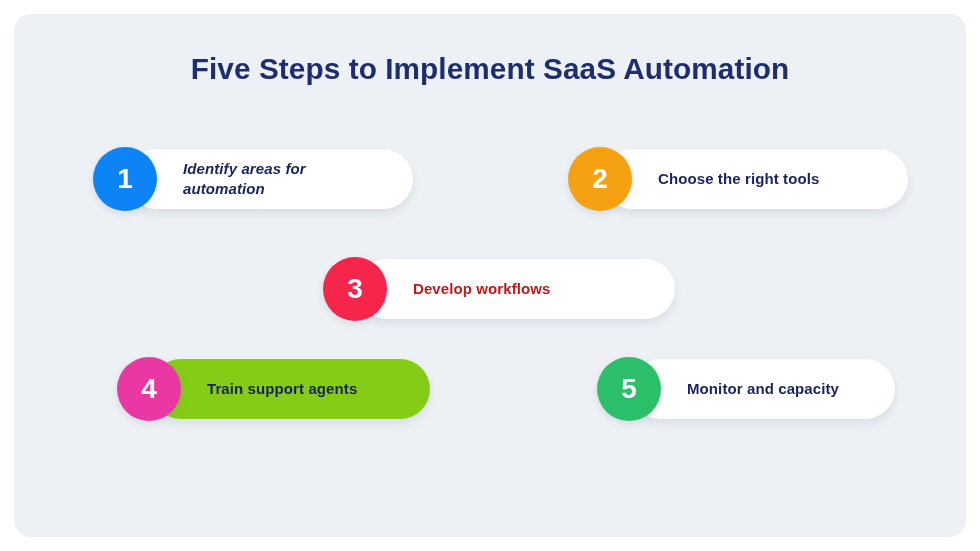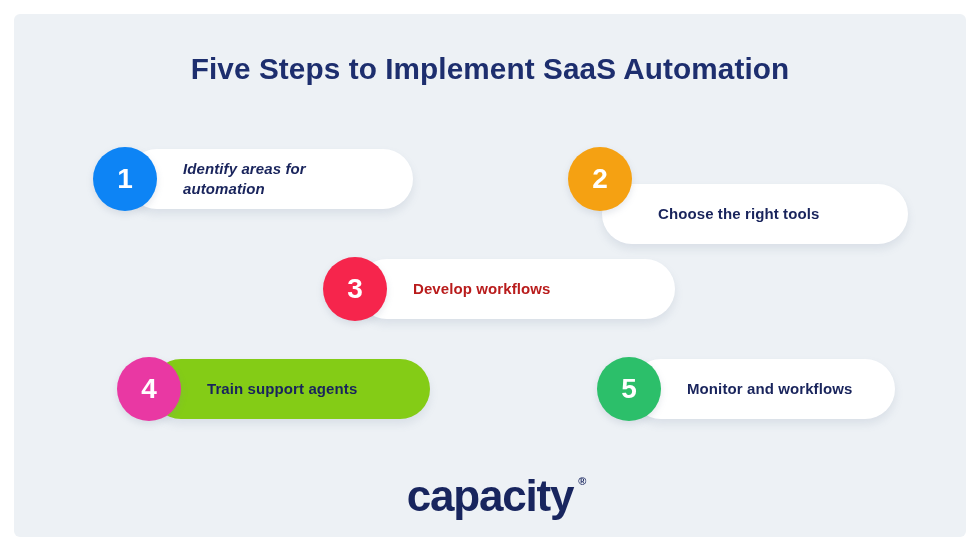--- a/index.html
+++ b/index.html
@@ -21,21 +21,21 @@
     background: #ffffff;
   }
 
   .card {
     position: absolute;
     left: 14px;
     top: 14px;
     width: 952px;
     height: 523px;
     background: #edf1f5;
-    border-radius: 6px;
+    border-radius: 17px;
     overflow: hidden;
   }
 
   .title {
     position: absolute;
     left: 0;
     top: 38px;
     width: 952px;
     text-align: center;
     color: #1d2e6e;
@@ -151,21 +151,21 @@
 
     <div class="step" id="step-1">
       <div class="pill" style="background: rgb(255, 255, 255); font-style: italic;">
         <span class="label" style="color: rgb(25, 36, 92);">Identify areas for
 automation</span>
       </div>
       <div class="badge" id="badge-1" style="background: rgb(13, 132, 245);">1</div>
     </div>
 
     <div class="step" id="step-2">
-      <div class="pill" style="background: rgb(255, 255, 255); margin-top: 35px;">
+      <div class="pill" style="background: rgb(255, 255, 255);">
         <span class="label" style="color: rgb(25, 36, 92);">Choose the right tools</span>
       </div>
       <div class="badge" id="badge-2" style="background: rgb(245, 161, 18);">2</div>
     </div>
 
     <div class="step" id="step-3">
       <div class="pill" style="background: rgb(255, 255, 255);">
         <span class="label" style="color: #b91c1c;">Develop workflows</span>
       </div>
       <div class="badge" id="badge-3" style="background: rgb(246, 37, 76);">3</div>
@@ -173,23 +173,20 @@
 
     <div class="step" id="step-4">
       <div class="pill" style="background: #84cc16;">
         <span class="label" style="color: rgb(25, 36, 92);">Train support agents</span>
       </div>
       <div class="badge" id="badge-4" style="background: rgb(233, 56, 163);">4</div>
     </div>
 
     <div class="step" id="step-5">
       <div class="pill" style="background: rgb(255, 255, 255);">
-        <span class="label" style="color: rgb(25, 36, 92);">Monitor and workflows</span>
+        <span class="label" style="color: rgb(25, 36, 92);">Monitor and capacity</span>
       </div>
       <div class="badge" id="badge-5" style="background: rgb(44, 191, 106);">5</div>
     </div>
 
-    <div class="logo-wrap">
-      <span class="logo" style="color: rgb(24, 37, 94);"><span>capacity</span><span class="reg">®</span></span>
-    </div>
 
   </div>
 </div>
 
 </body></html>

